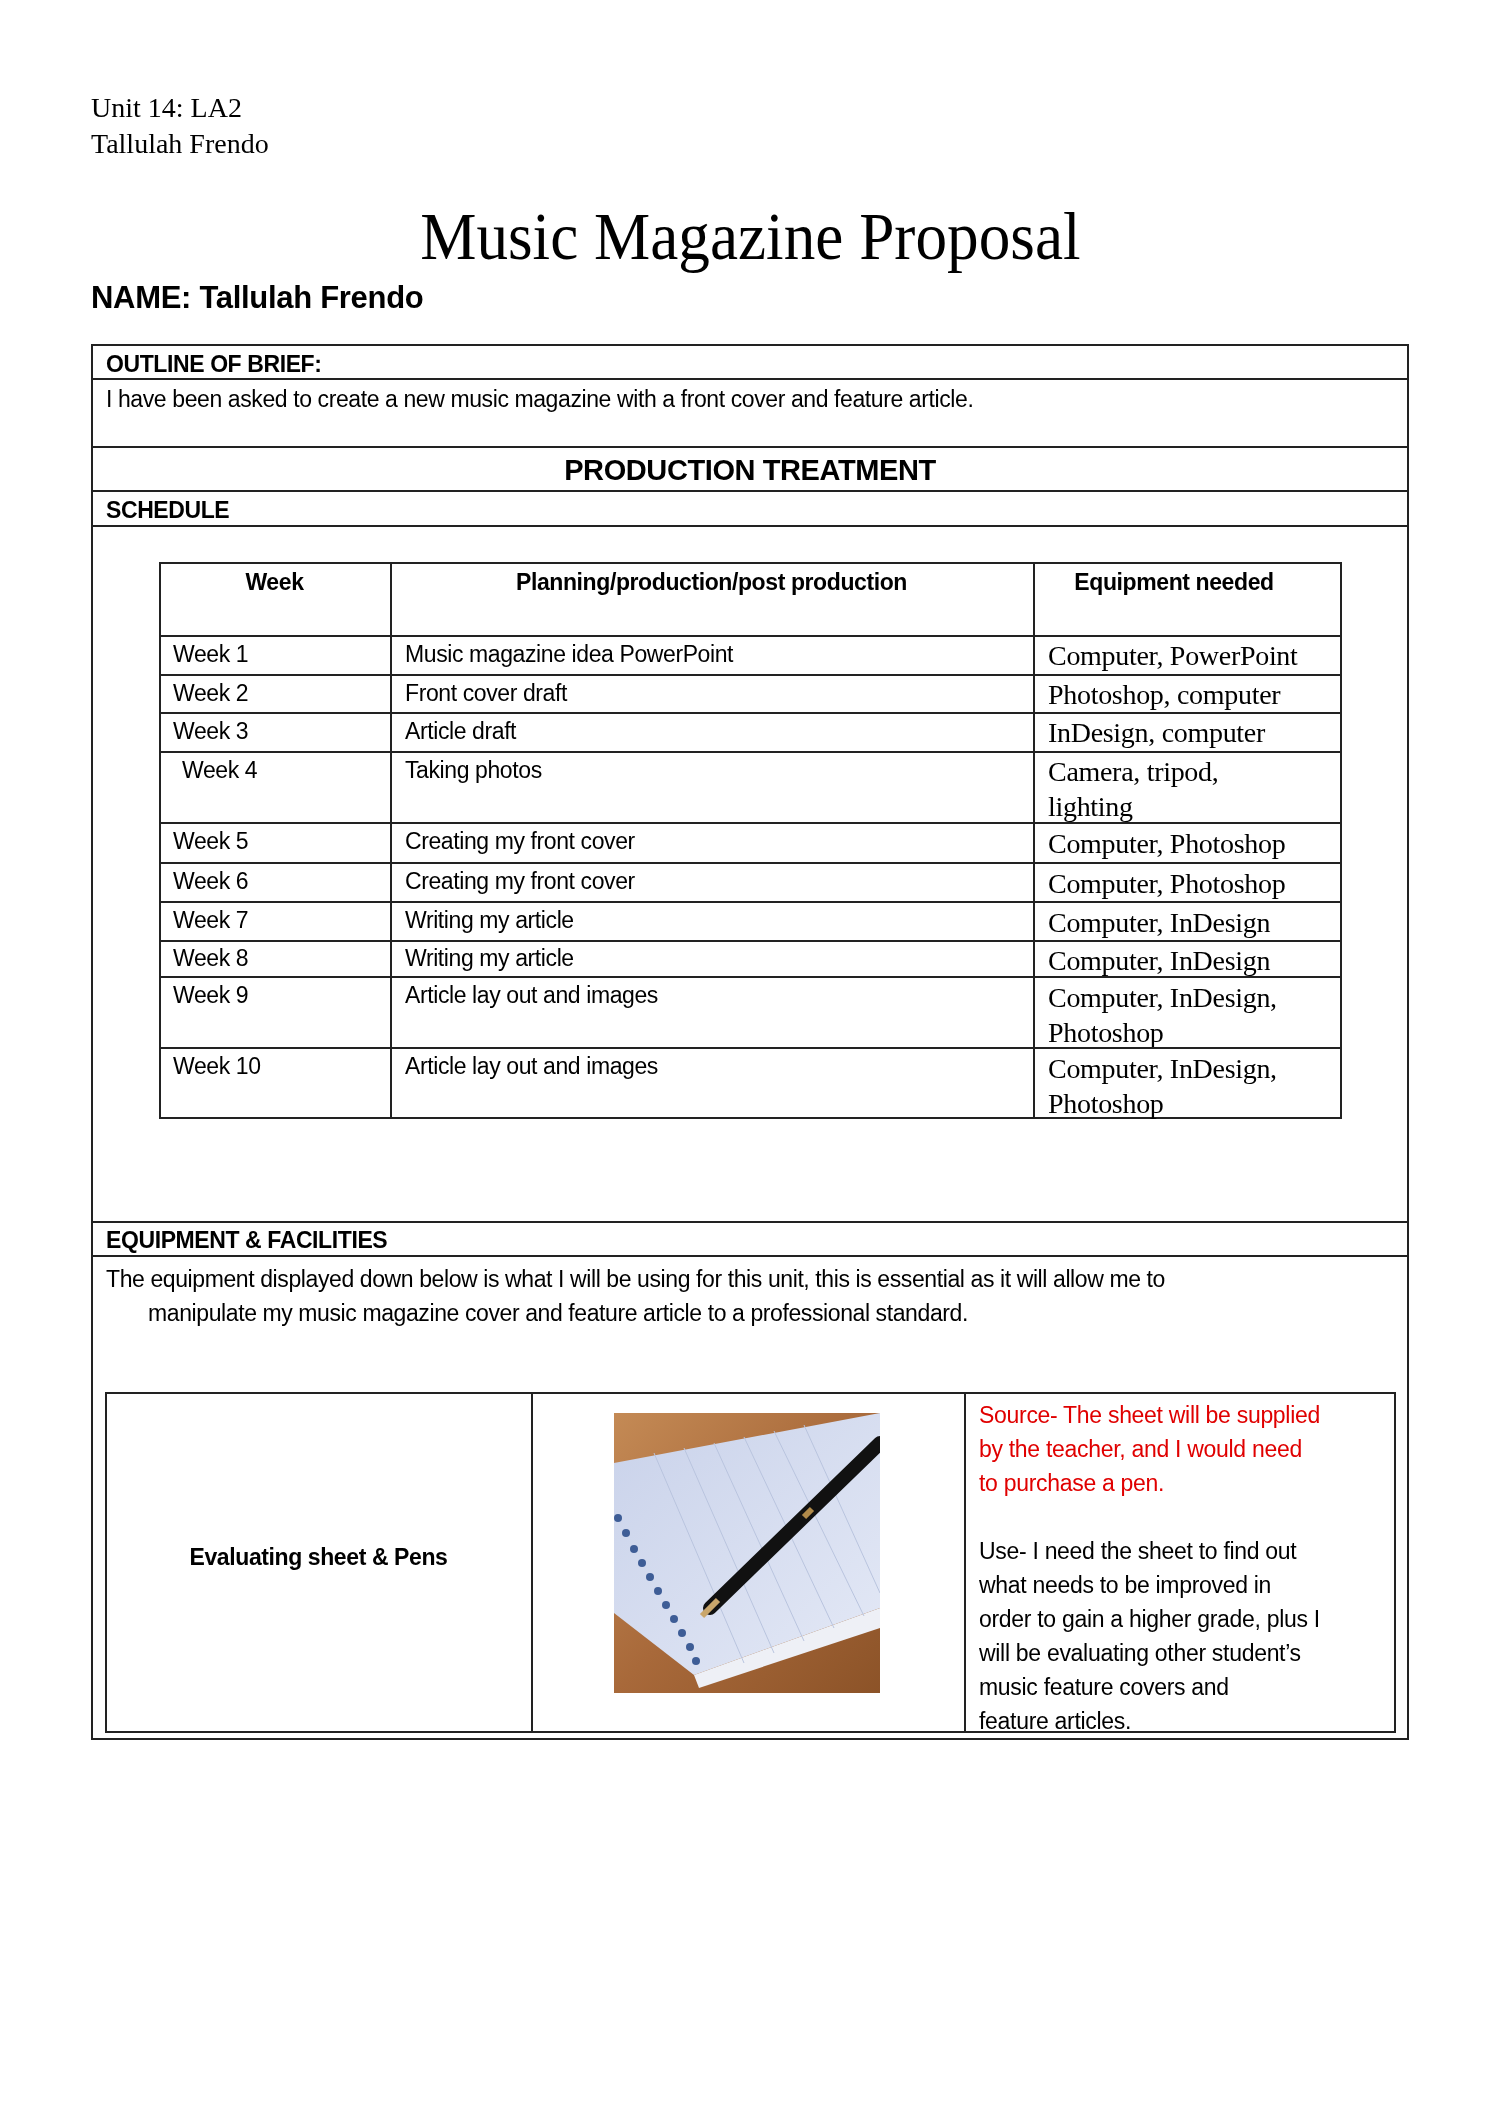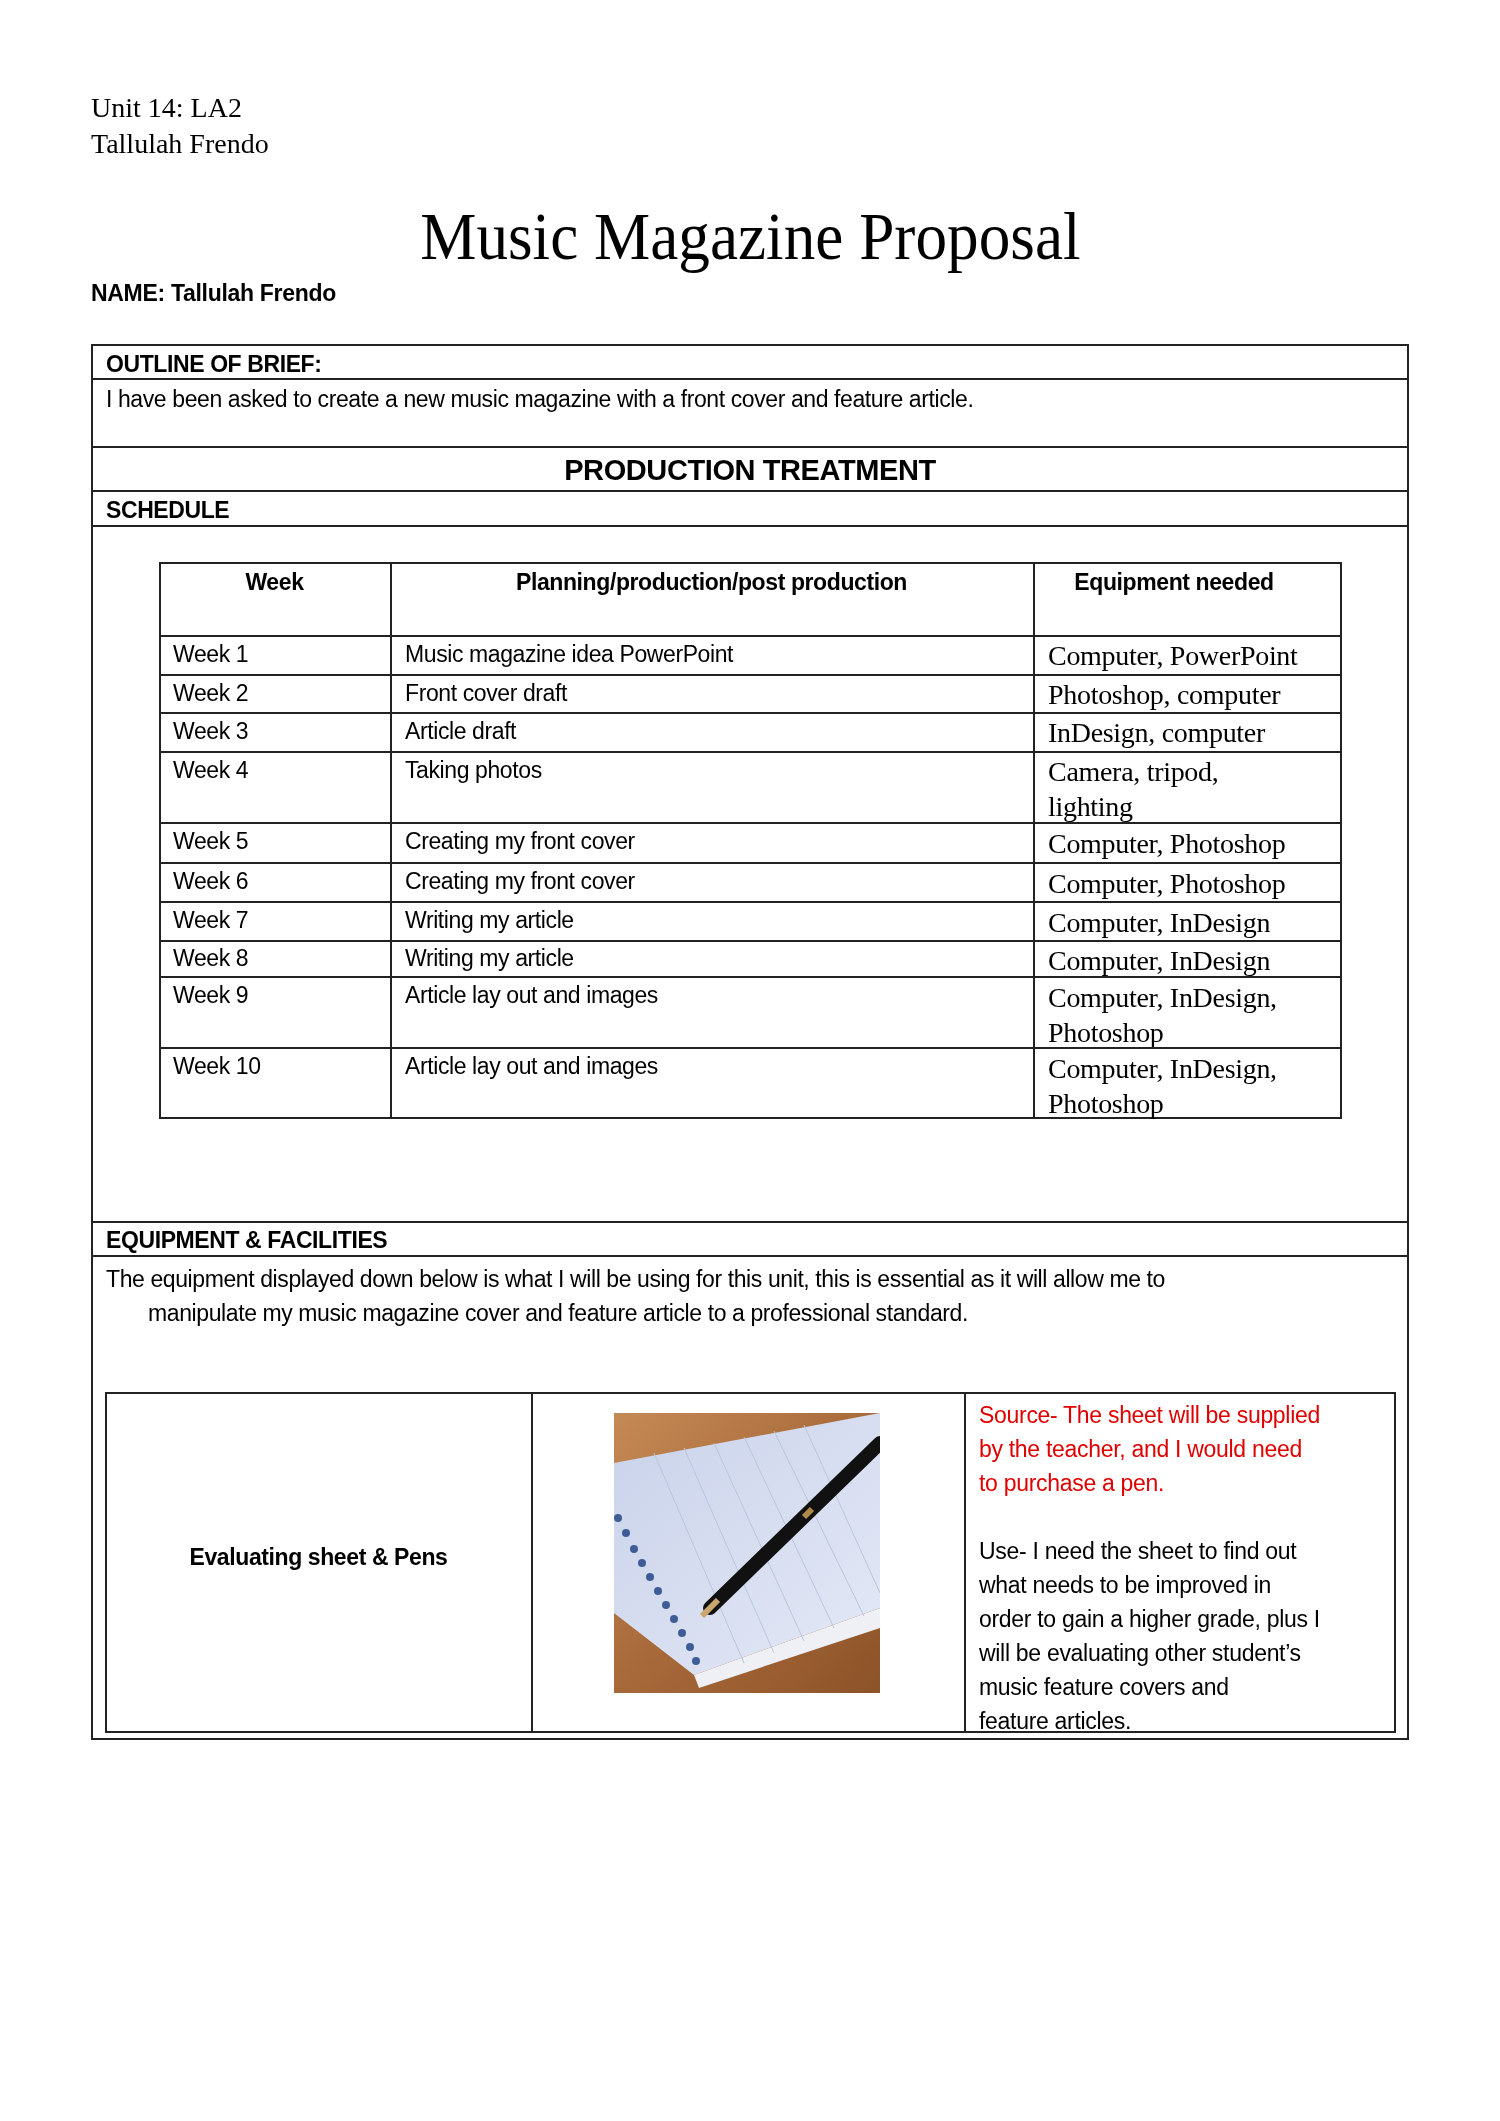--- a/index.html
+++ b/index.html
@@ -2,21 +2,21 @@
 <html><head>
 <meta charset="utf-8">
 <style>
   html, body { margin:0; padding:0; background:#ffffff; }
   body { width:1500px; height:2121px; position:relative; overflow:hidden; color:#000; }
   .abs { position:absolute; }
   .serif { font-family:"Liberation Serif", "DejaVu Serif", serif; }
   .sans { font-family:"Liberation Sans", "DejaVu Sans", sans-serif; }
   .hdr-line { font-size:28px; line-height:36px; }
   #title { left:0; width:1500px; top:196px; text-align:center; font-size:68px; line-height:80px; transform:scaleX(0.93); transform-origin:755px 0; }
-  #name-line { left:91px; top:280px; font-size:23px; font-weight:bold; letter-spacing:-0.3px; }
+  #name-line { left:91px; top:280px; font-size:31px; font-weight:bold; letter-spacing:-0.3px; }
   .box { border:2px solid #222; box-sizing:border-box; }
   .hline { position:absolute; height:0; border-top:2px solid #222; }
   .vline { position:absolute; width:0; border-left:2px solid #222; }
   .lbl { font-size:23px; font-weight:bold; letter-spacing:-0.4px; }
   .body-txt { font-size:23px; letter-spacing:-0.4px; }
   .cell-txt { font-size:23px; letter-spacing:-0.4px; white-space:nowrap; }
   .eq-txt { font-size:28px; line-height:35px; letter-spacing:-0.3px; }
   .red { color:#e00000; }
   .side-txt { font-size:23px; font-weight:normal; line-height:34px; letter-spacing:-0.3px; }
 </style>
@@ -59,21 +59,21 @@
 <div class="abs sans cell-txt" style="left:173px; top:680px;">Week 2</div>
 <div class="abs sans cell-txt" style="left:405px; top:680px;">Front cover draft</div>
 <div class="abs serif eq-txt" style="left:1048px; top:677px;">Photoshop, computer</div>
 <div class="hline" style="left:159px; width:1183px; top:712px;"></div>
 
 <div class="abs sans cell-txt" style="left:173px; top:718px;">Week 3</div>
 <div class="abs sans cell-txt" style="left:405px; top:718px;">Article draft</div>
 <div class="abs serif eq-txt" style="left:1048px; top:715px;">InDesign, computer</div>
 <div class="hline" style="left:159px; width:1183px; top:751px;"></div>
 
-<div class="abs sans cell-txt" style="left:173px; top:757px;">Week 4</div>
+<div class="abs sans cell-txt" style="left:182px; top:757px;">Week 4</div>
 <div class="abs sans cell-txt" style="left:405px; top:757px;">Taking photos</div>
 <div class="abs serif eq-txt" style="left:1048px; top:754px;">Camera, tripod,</div>
 <div class="abs serif eq-txt" style="left:1048px; top:789px;">lighting</div>
 <div class="hline" style="left:159px; width:1183px; top:822px;"></div>
 
 <div class="abs sans cell-txt" style="left:173px; top:828px;">Week 5</div>
 <div class="abs sans cell-txt" style="left:405px; top:828px;">Creating my front cover</div>
 <div class="abs serif eq-txt" style="left:1048px; top:826px;">Computer, Photoshop</div>
 <div class="hline" style="left:159px; width:1183px; top:862px;"></div>
 

